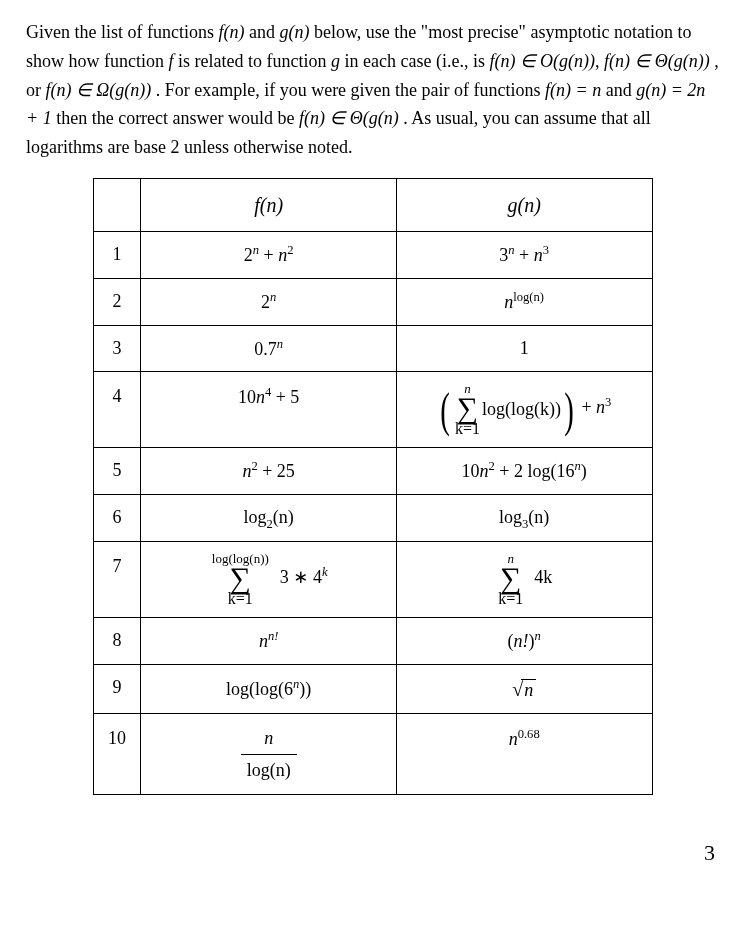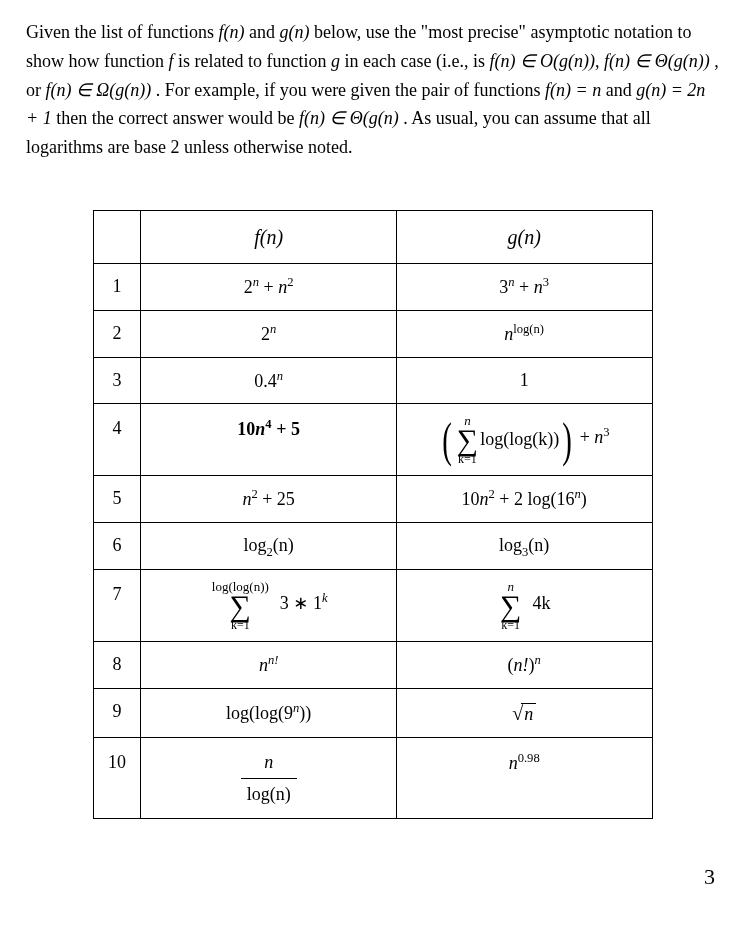--- a/index.html
+++ b/index.html
@@ -6,21 +6,21 @@
     body {
       font-family: 'Times New Roman', Times, serif;
       margin: 0;
       padding: 18px 26px;
       width: 745px;
       color: #000;
       font-size: 18px;
       line-height: 1.6;
     }
     .prompt {
-      margin-bottom: 48px;
+      margin-bottom: 16px;
     }
     .prompt .seg { white-space: normal; }
     .math-i { font-style: italic; font-family: 'Times New Roman', serif; }
     .table-wrap {
       display: flex;
       justify-content: center;
       margin-top: 10px;
     }
     table {
       border-collapse: collapse;
@@ -61,21 +61,21 @@
     .frac .den { display: block; padding: 1px 6px 0; }
     .bigsum {
       display: inline-block;
       vertical-align: middle;
       text-align: center;
       font-family: 'Times New Roman', serif;
       margin: 0 2px;
     }
     .bigsum .top { display:block; font-size: 13px; line-height: 1; }
     .bigsum .sigma { display:block; font-size: 30px; line-height: 0.85; }
-    .bigsum .bot { display:block; font-size: 12px; line-height: 1; }
+    .bigsum .bot { display:block; font-size: 16px; line-height: 1; }
     .paren-group {
       display: inline-flex;
       align-items: center;
       vertical-align: middle;
     }
     .bigparen {
       font-size: 48px;
       line-height: 0.9;
       display:inline-block;
       transform: scaleX(0.6);
@@ -151,30 +151,30 @@
           <span>2</span><sup class="math-i">n</sup>
         </td>
         <td class="gcell">
           <span class="math-i">n</span><sup>log(n)</sup>
         </td>
       </tr>
 
       <tr>
         <td class="rownum">3</td>
         <td class="fcell">
-          <span>0.4</span><sup class="math-i">n</sup>
+          <span>0.7</span><sup class="math-i">n</sup>
         </td>
         <td class="gcell">
           <span>1</span>
         </td>
       </tr>
 
       <tr class="tall-row">
         <td class="rownum">4</td>
-        <td class="fcell" style="vertical-align:top;font-weight:bold;">
+        <td class="fcell" style="vertical-align:top;">
           <span>10</span><span class="math-i">n</span><sup>4</sup><span> + 5</span>
         </td>
         <td class="gcell">
           <span class="paren-group">
             <span class="bigparen">(</span>
             <span class="bigsum">
               <span class="top math-i">n</span>
               <span class="sigma">∑</span>
               <span class="bot">k=1</span>
             </span>
@@ -206,21 +206,21 @@
       </tr>
 
       <tr class="tall-row">
         <td class="rownum">7</td>
         <td class="fcell">
           <span class="bigsum">
             <span class="top">log(log(n))</span>
             <span class="sigma">∑</span>
             <span class="bot">k=1</span>
           </span>
-          &nbsp;<span>3 ∗ 1</span><sup class="math-i">k</sup>
+          &nbsp;<span>3 ∗ 4</span><sup class="math-i">k</sup>
         </td>
         <td class="gcell">
           <span class="bigsum">
             <span class="top math-i">n</span>
             <span class="sigma">∑</span>
             <span class="bot">k=1</span>
           </span>
           &nbsp;<span>4k</span>
         </td>
       </tr>
@@ -231,38 +231,38 @@
           <span class="math-i">n</span><sup class="math-i">n!</sup>
         </td>
         <td class="gcell">
           <span>(</span><span class="math-i">n!</span><span>)</span><sup class="math-i">n</sup>
         </td>
       </tr>
 
       <tr>
         <td class="rownum">9</td>
         <td class="fcell">
-          <span>log(log(9</span><sup class="math-i">n</sup><span>))</span>
+          <span>log(log(6</span><sup class="math-i">n</sup><span>))</span>
         </td>
         <td class="gcell">
           <span class="sqrt">
             <span class="radical">√</span><span class="radicand math-i">n</span>
           </span>
         </td>
       </tr>
 
       <tr class="tall-row">
         <td class="rownum">10</td>
         <td class="fcell">
           <span class="frac">
             <span class="num math-i">n</span>
             <span class="den">log(n)</span>
           </span>
         </td>
         <td class="gcell" style="vertical-align:top;">
-          <span class="math-i">n</span><sup>0.98</sup>
+          <span class="math-i">n</span><sup>0.68</sup>
         </td>
       </tr>
     </tbody>
   </table>
 </div>
 
 <div class="page-num">3</div>
 
 </body></html>

